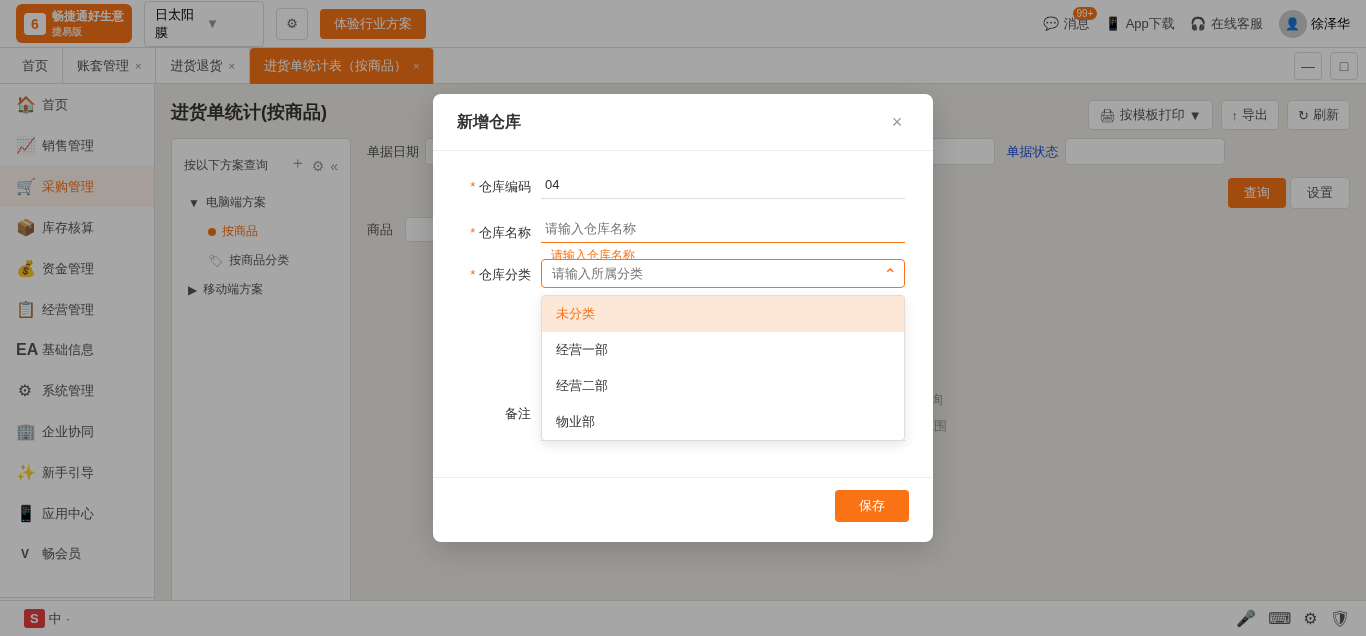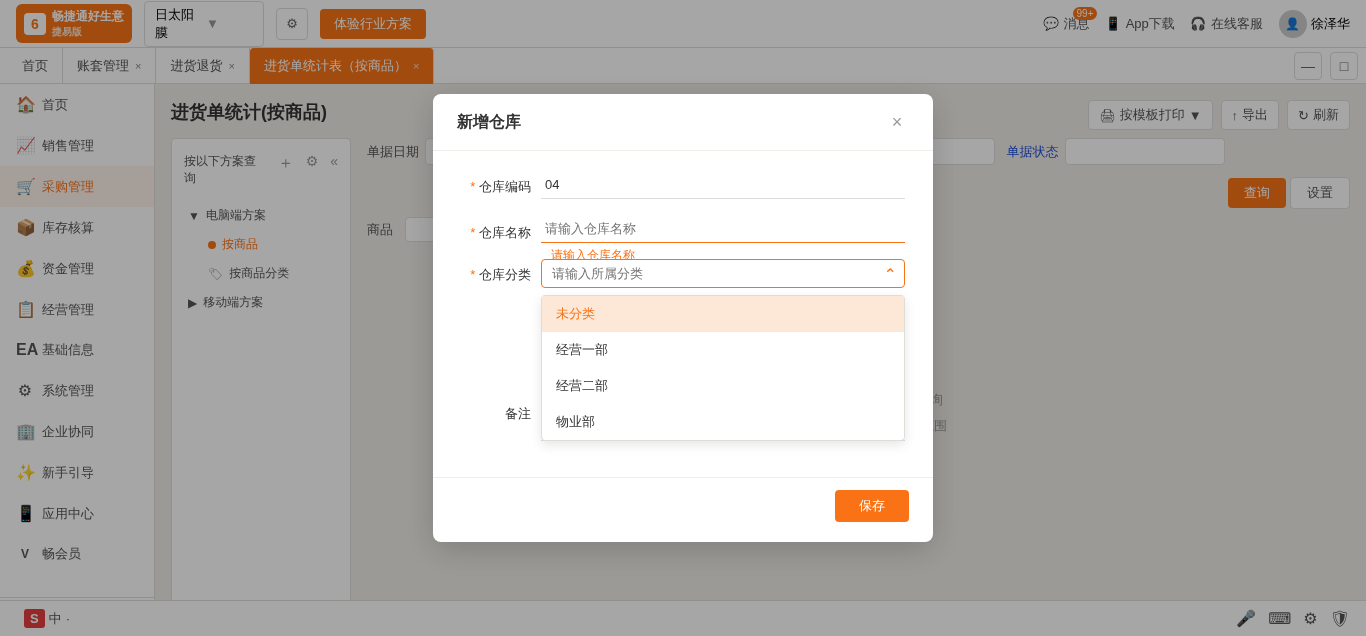--- a/index.html
+++ b/index.html
@@ -381,21 +381,21 @@
       </div>
       <div class="action-btn">
         <span>↻</span>
         <span>刷新</span>
       </div>
     </div>
 
     <div class="content-panel">
 
       <div class="left-panel">
-        <div style="display:flex;align-items:flex-start;gap:12px;padding:6px 12px;">
+        <div style="display:flex;align-items:flex-end;gap:6px;padding:6px 12px;">
           <span style="font-size:12px;color:#555;flex:1;">按以下方案查询</span>
           <span style="cursor:pointer;color:#999;font-size:16px;">＋</span>
           <span style="cursor:pointer;color:#999;font-size:14px;">⚙</span>
           <span style="cursor:pointer;color:#999;font-size:14px;">«</span>
         </div>
         <div class="scheme-tree">
           <div class="scheme-node">
             <span>▼</span>
             <span>电脑端方案</span>
           </div>

